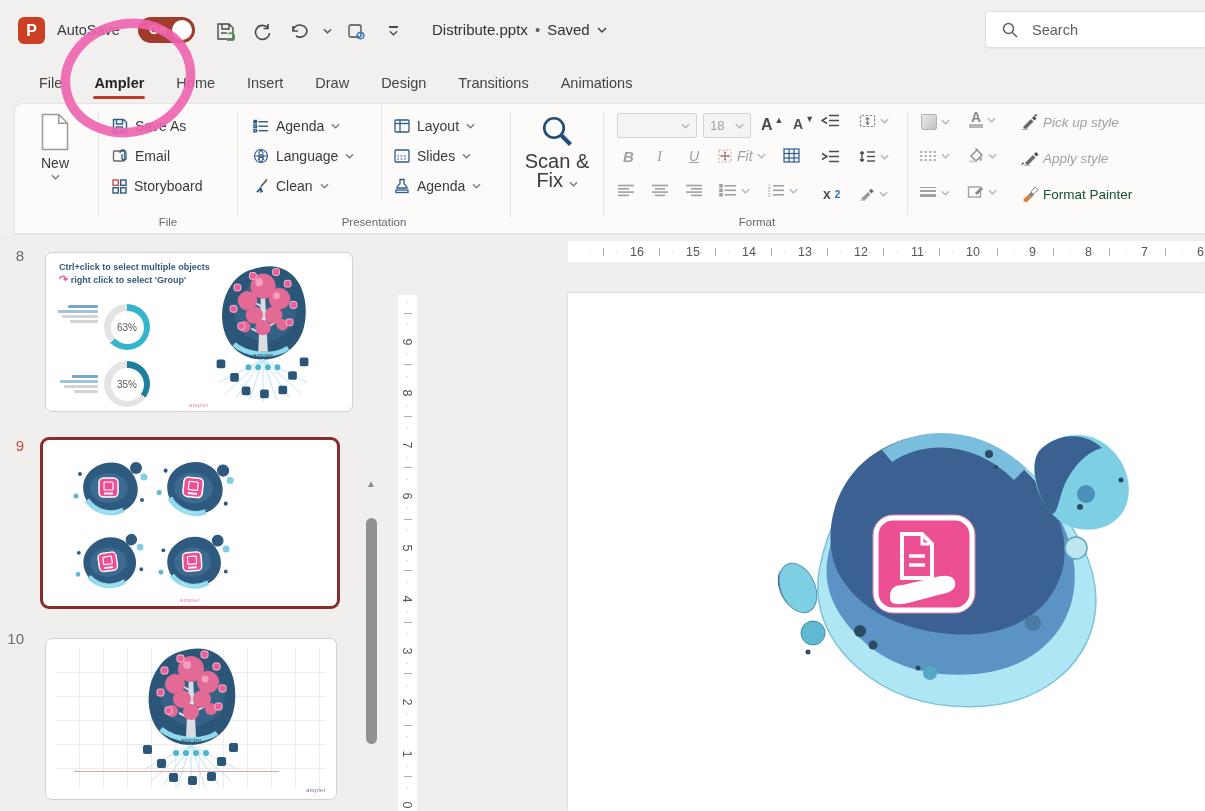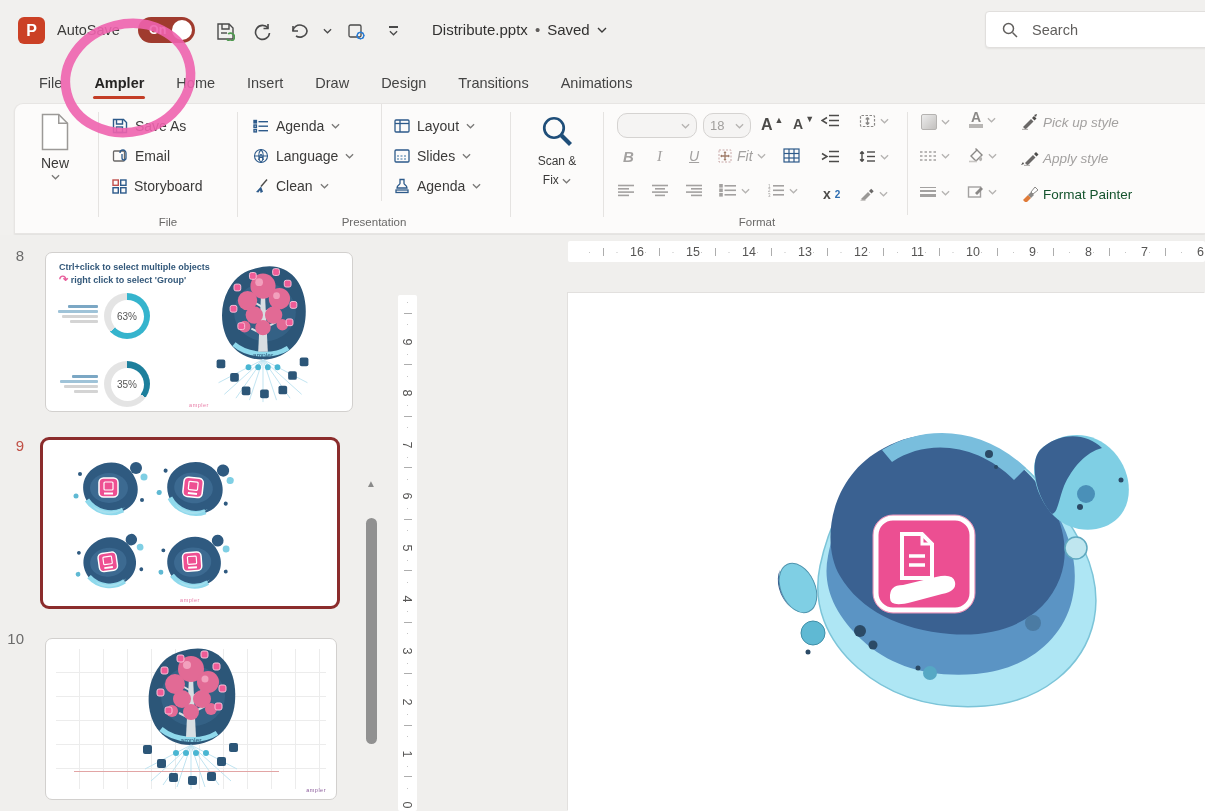--- a/index.html
+++ b/index.html
@@ -35,23 +35,23 @@
   .grp-label{position:absolute;bottom:5px;left:0;right:0;text-align:center;font-size:11.5px;color:#696867;}
   .g-new{width:80px;display:flex;flex-direction:column;align-items:center;padding-top:9px;}
   .g-new .nlabel{font-size:14px;color:#3b3a39;margin-top:4px;}
   .g-file{width:132px;padding:7px 0 0 10px;box-sizing:border-box;}
   .rbtn{display:flex;align-items:center;gap:7px;height:30px;font-size:14px;color:#3b3a39;white-space:nowrap;}
   .g-cols{display:flex;}
   .g-pres{width:266px;}
   .g-pres .colA{width:140px;padding:7px 0 0 12px;box-sizing:border-box;}
   .g-pres .colB{width:112px;padding:7px 0 0 12px;box-sizing:border-box;border-left:1px solid #e5e3e1;margin-top:0;}
   .g-scan{width:86px;display:flex;flex-direction:column;align-items:center;padding-top:9px;}
-  .g-scan .slbl{font-size:12px;color:#3b3a39;line-height:19px;text-align:center;margin-top:3px;}
+  .g-scan .slbl{font-size:20px;color:#3b3a39;line-height:19px;text-align:center;margin-top:3px;}
   .g-format{flex:1;position:relative;}
-  .fbox{position:absolute;background:#f5f4f3;border:1px solid #d5d3d1;border-radius:10px;height:25px;box-sizing:border-box;display:flex;align-items:center;justify-content:space-between;padding:0 6px;color:#a19f9d;font-size:13px;}
+  .fbox{position:absolute;background:#f5f4f3;border:1px solid #d5d3d1;border-radius:2px;height:25px;box-sizing:border-box;display:flex;align-items:center;justify-content:space-between;padding:0 6px;color:#a19f9d;font-size:13px;}
   .fitem{position:absolute;display:flex;align-items:center;gap:4px;font-size:14px;}
   .dis{color:#a3a1a0;font-style:italic;}
   .dk{color:#4c4b49;}
   .bl{font-weight:bold;font-size:15px;}
   .it{font-style:italic;font-family:"Liberation Serif",serif;font-size:15px;}
   .un{text-decoration:underline;font-size:14px;}
   .chev{flex:none;}
   .chev polyline{fill:none;stroke:currentColor;stroke-width:1.4;}
   .sup2{color:#2b6cb0;font-size:10px;vertical-align:super;}
   .swatch{width:14px;height:14px;border:1px solid #b5b3b1;background:linear-gradient(135deg,#ececec,#c2c0be);border-radius:2px;}
@@ -654,21 +654,21 @@
     <span class="snum" style="left:0px;top:12px;">8</span>
     <div class="thumb" style="left:45px;top:17px;width:290px;height:158px;padding-left:16px;">
       <span class="note1">Ctrl+click to select multiple objects</span>
       <span class="note2"><span class="parrow">↷</span> <span>right click to select 'Group'</span></span>
       <div class="lblbars" style="left:8px;top:52px;">
         <i style="width:30px;background:#7ba7c4;"></i>
           <i style="width:40px;background:#9fc3d8;"></i>
           <i style="width:36px;background:#d4d4d4;"></i>
           <i style="width:28px;background:#d4d4d4;"></i>
       </div>
-      <div class="donut" style="left: 58px; top: 40px; --pct: 63; --c: #35b4cd;">
+      <div class="donut" style="left: 58px; top: 51px; --pct: 63; --c: #35b4cd;">
         <span class="val">63%</span>
       </div>
       <div class="lblbars" style="left:8px;top:122px;">
         <i style="width:26px;background:#7ba7c4;"></i>
           <i style="width:38px;background:#9fc3d8;"></i>
           <i style="width:34px;background:#d4d4d4;"></i>
           <i style="width:24px;background:#d4d4d4;"></i>
       </div>
       <div class="donut" style="left: 58px; top: 108px; --pct: 35; --c: #1d7f9c;">
         <span class="val">35%</span>

